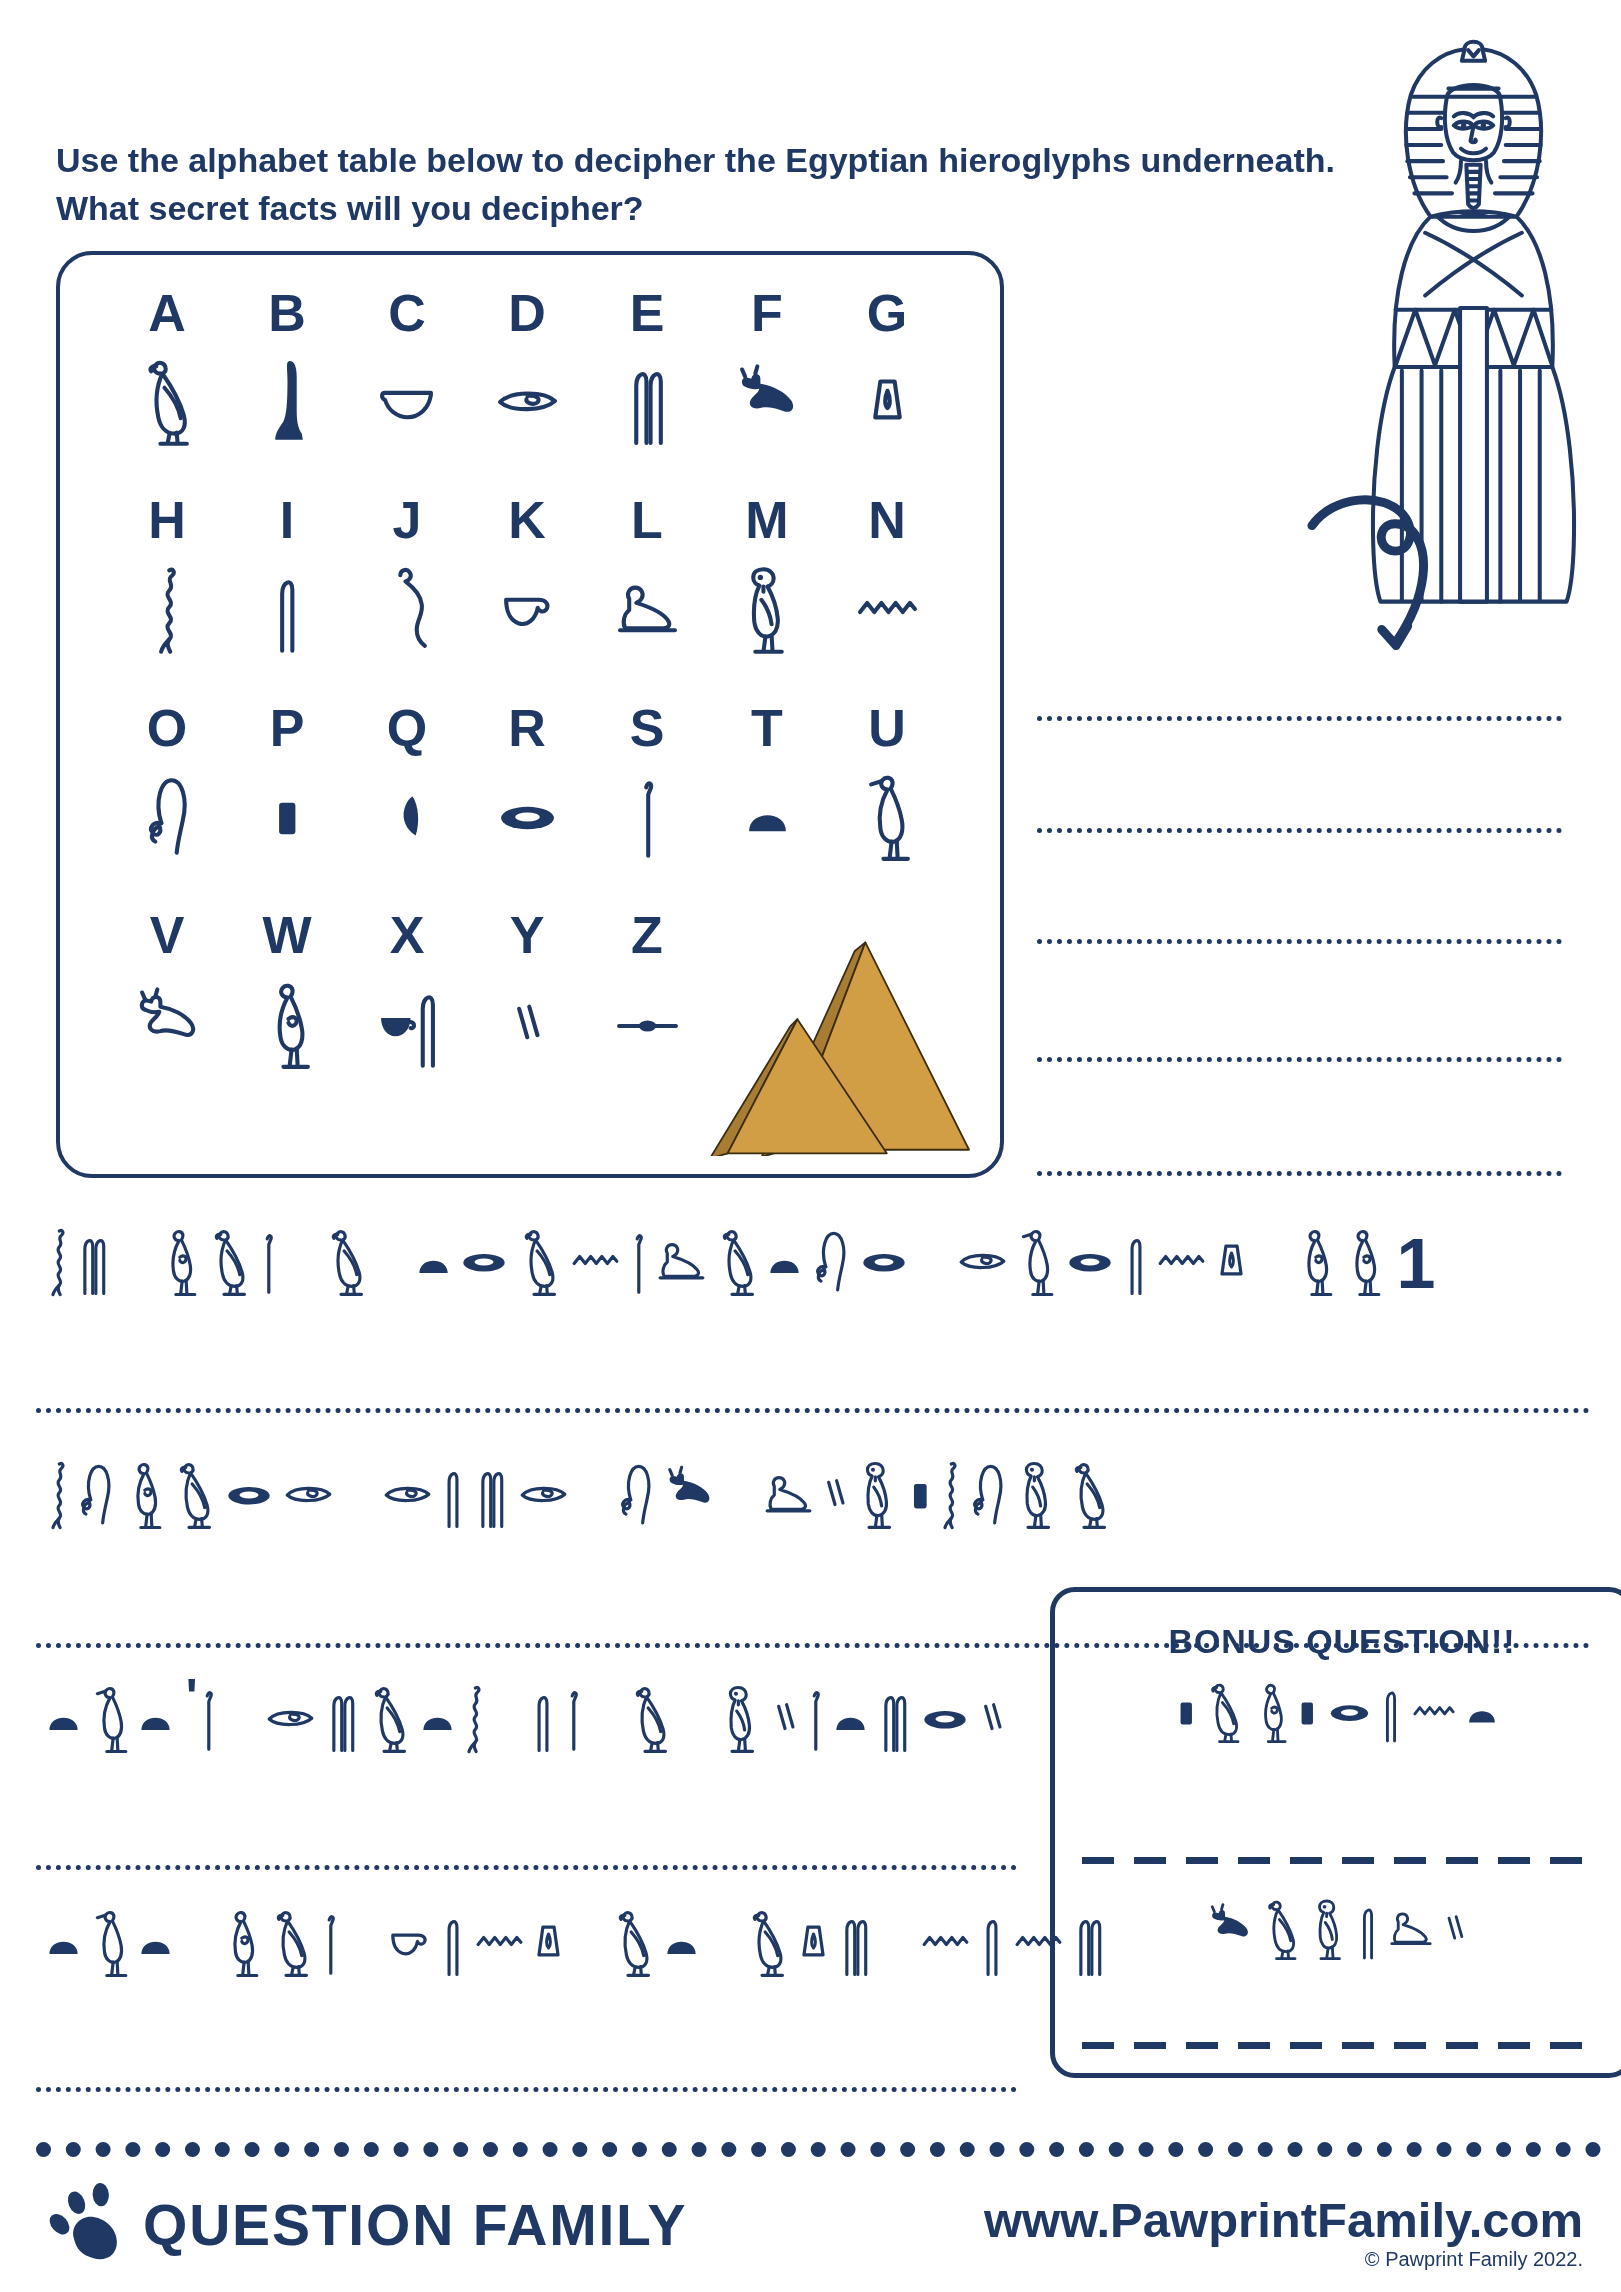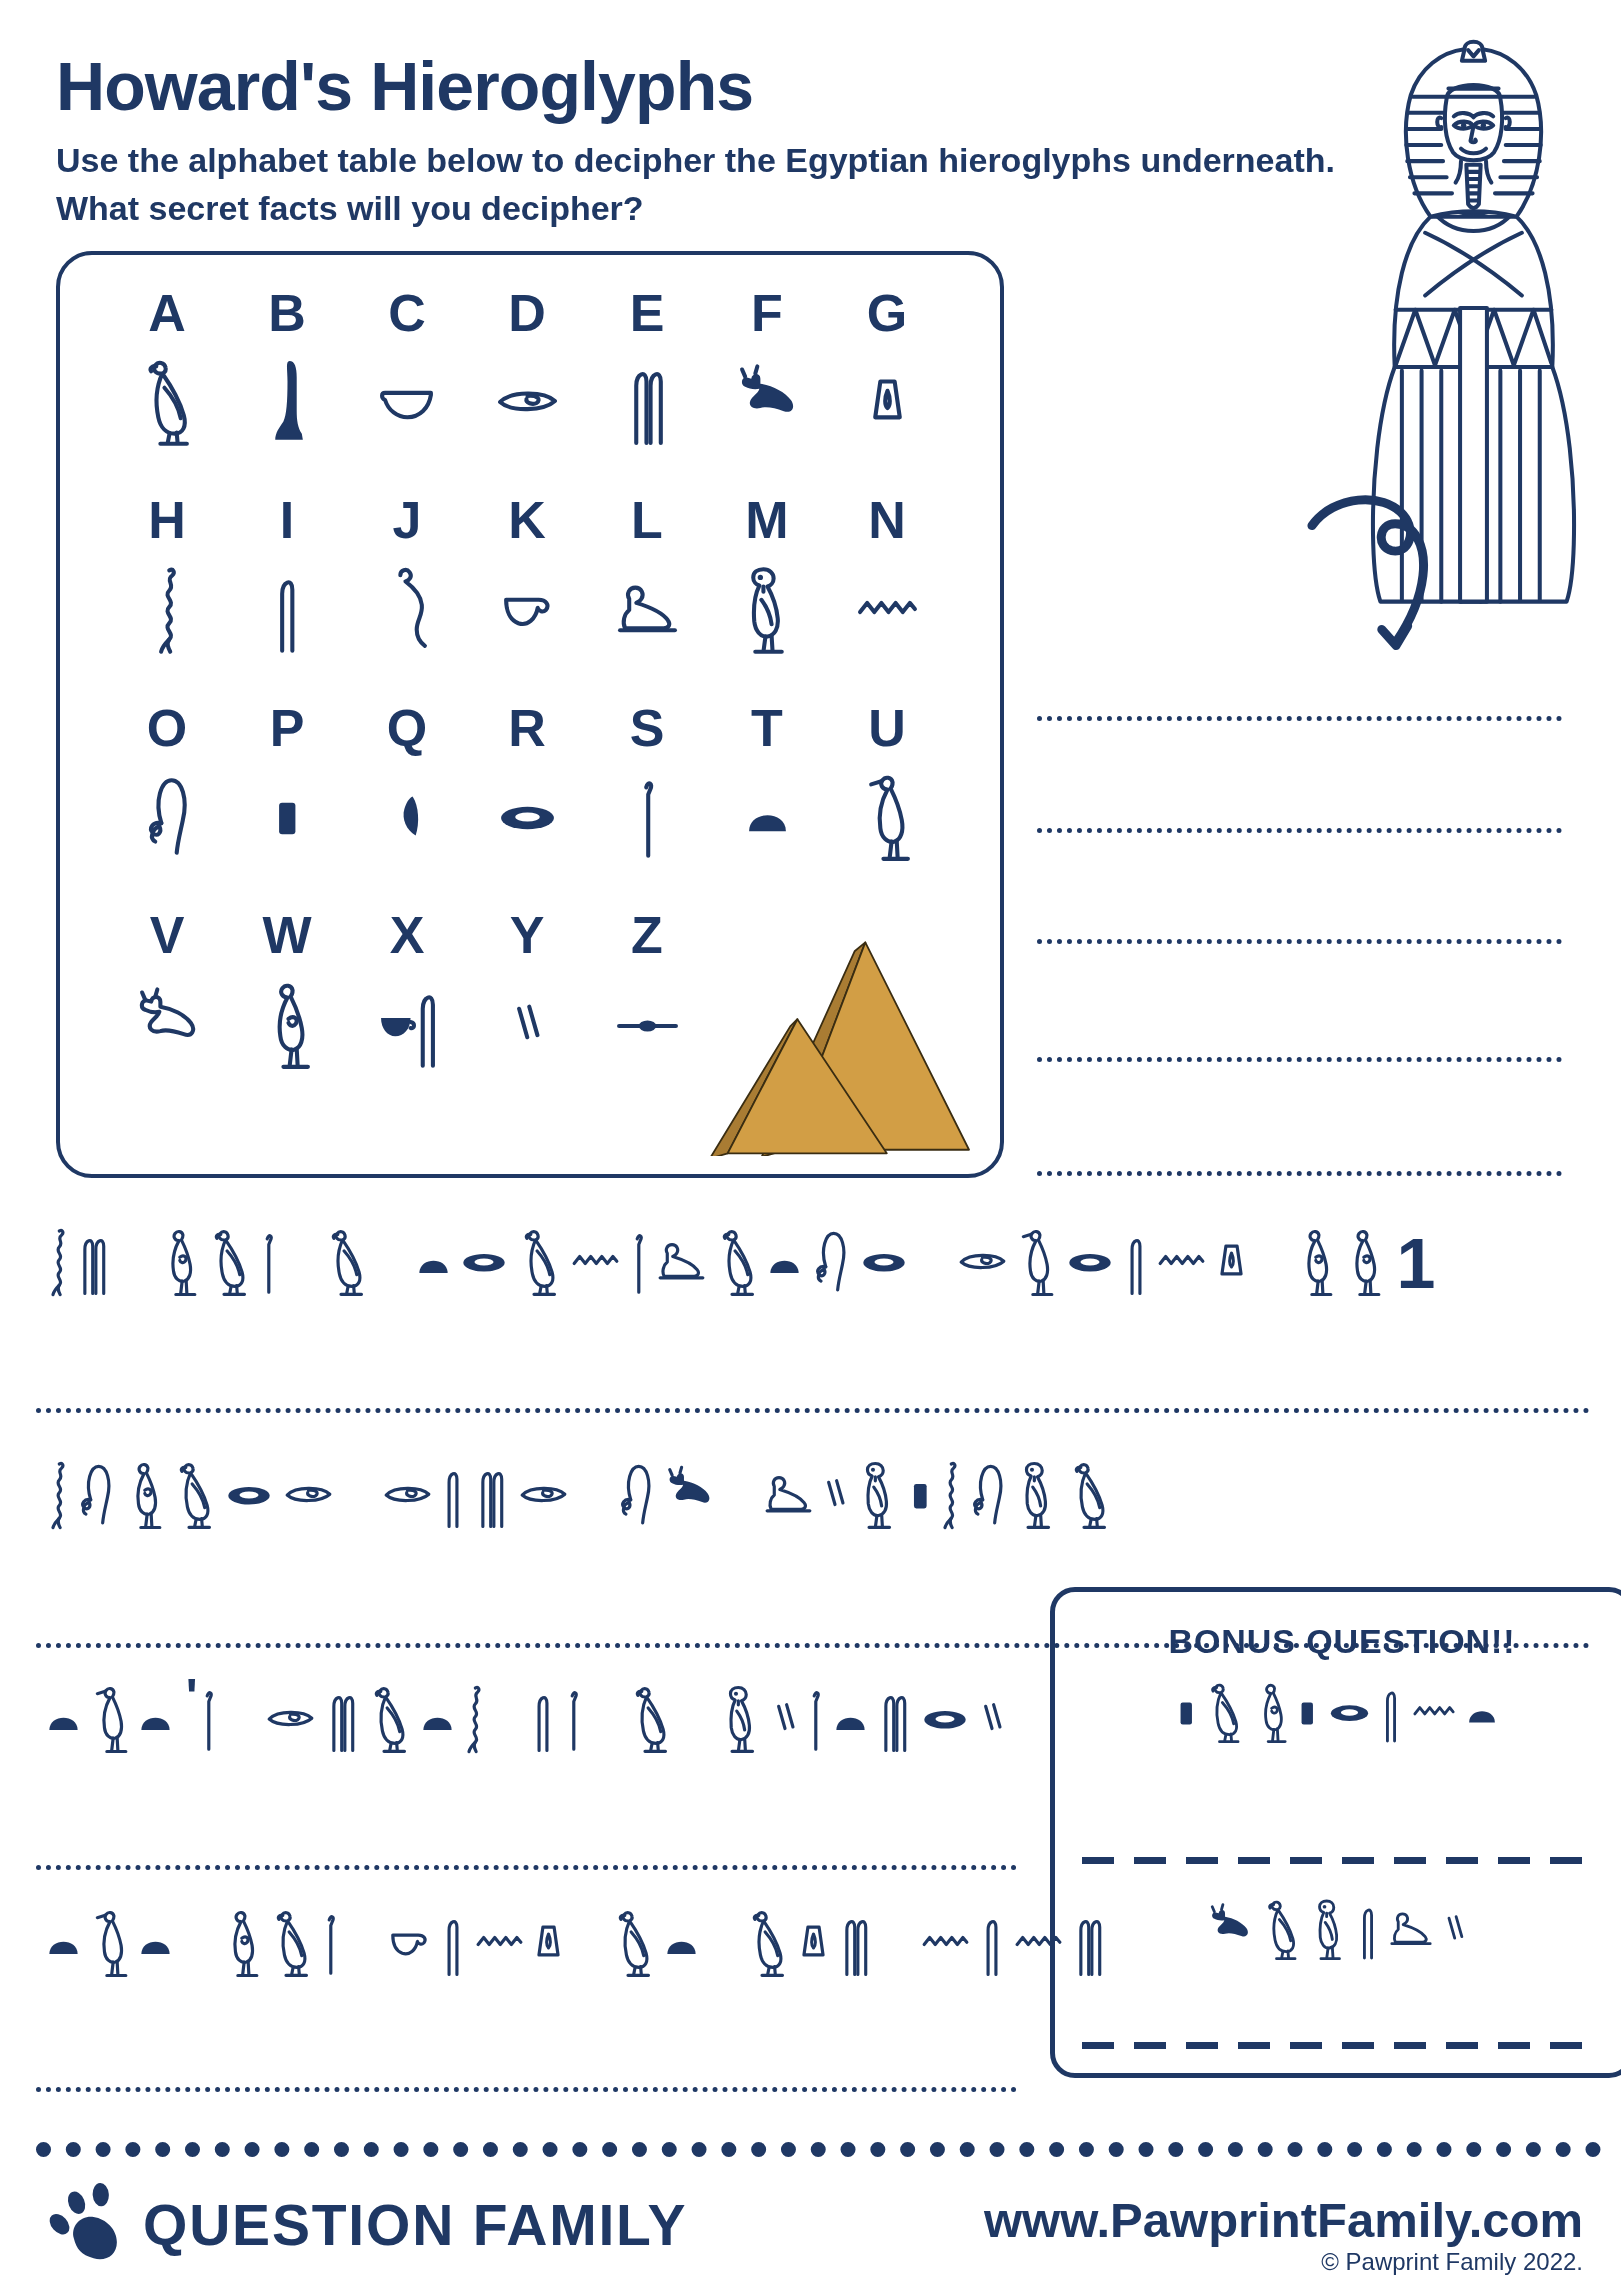--- a/index.html
+++ b/index.html
@@ -47,21 +47,21 @@
   .dashline{position:absolute; left:27px; width:502px; height:7.2px;
     background:repeating-linear-gradient(90deg, var(--ink) 0 32px, transparent 32px 52px);}
   .dash-1{top:265px;} .dash-2{top:450px;}
 
   .big-dots{position:absolute; left:36px; top:2142px; width:1565px; height:0;
     border-bottom:15px dotted var(--ink);}
 
   .paw-icon{position:absolute; left:47px; top:2183px;}
   .brand{position:absolute; left:143px; top:2192px; font-size:57px; font-weight:900; letter-spacing:1.8px;}
   .website{position:absolute; right:38px; top:2192px; font-size:49px; font-weight:800;}
-  .copyright{position:absolute; right:38px; top:2248px; font-size:24px; font-weight:400;}
+  .copyright{position:absolute; right:38px; top:2248px; font-size:20px; font-weight:400;}
 
   .st{stroke:var(--ink); stroke-width:4; fill:none; stroke-linecap:round; stroke-linejoin:round;}
   .fl{fill:var(--ink); stroke:none;}
   .sk{stroke:var(--ink); stroke-width:4.5; fill:none; stroke-linecap:round; stroke-linejoin:round;}
   .skw{stroke:var(--ink); stroke-width:4.5; fill:#fff; stroke-linecap:round; stroke-linejoin:round;}
   .hidden-defs{position:absolute; width:0; height:0; overflow:hidden;}
 </style>
 </head>
 <body>
 
@@ -166,21 +166,20 @@
     </g>
     <g id="g-bolt">
       <path class="st" d="M3 45 H59"></path>
       <ellipse class="fl" cx="31" cy="45" rx="8.5" ry="5.5"></ellipse>
     </g>
   </defs>
 </svg>
 
 <div class="page">
 
-  <div class="title">Howard's Hieroglyphs</div>
   <div class="subtitle">
     <div>Use the alphabet table below to decipher the Egyptian hieroglyphs underneath.</div>
     <div>What secret facts will you decipher?</div>
   </div>
 
   <svg class="sarcophagus" width="269" height="573" viewBox="0 0 300 640">
     <path class="skw" d="M62 372 C44 420 36 500 38 570 C39 604 42 622 46 634 H254 C258 622 261 604 262 570 C264 500 256 420 238 372 Z"></path>
     <path class="skw" d="M62 372 C58 290 74 230 102 204 L198 204 C226 230 242 290 238 372 Z"></path>
     <path class="sk" d="M70 376 V632 M92 376 V633 M114 376 V634 M136 376 V634 M158 376 V634 M180 376 V634 M202 376 V633 M224 376 V632"></path>
     <path class="sk" d="M63 308 H237"></path>

